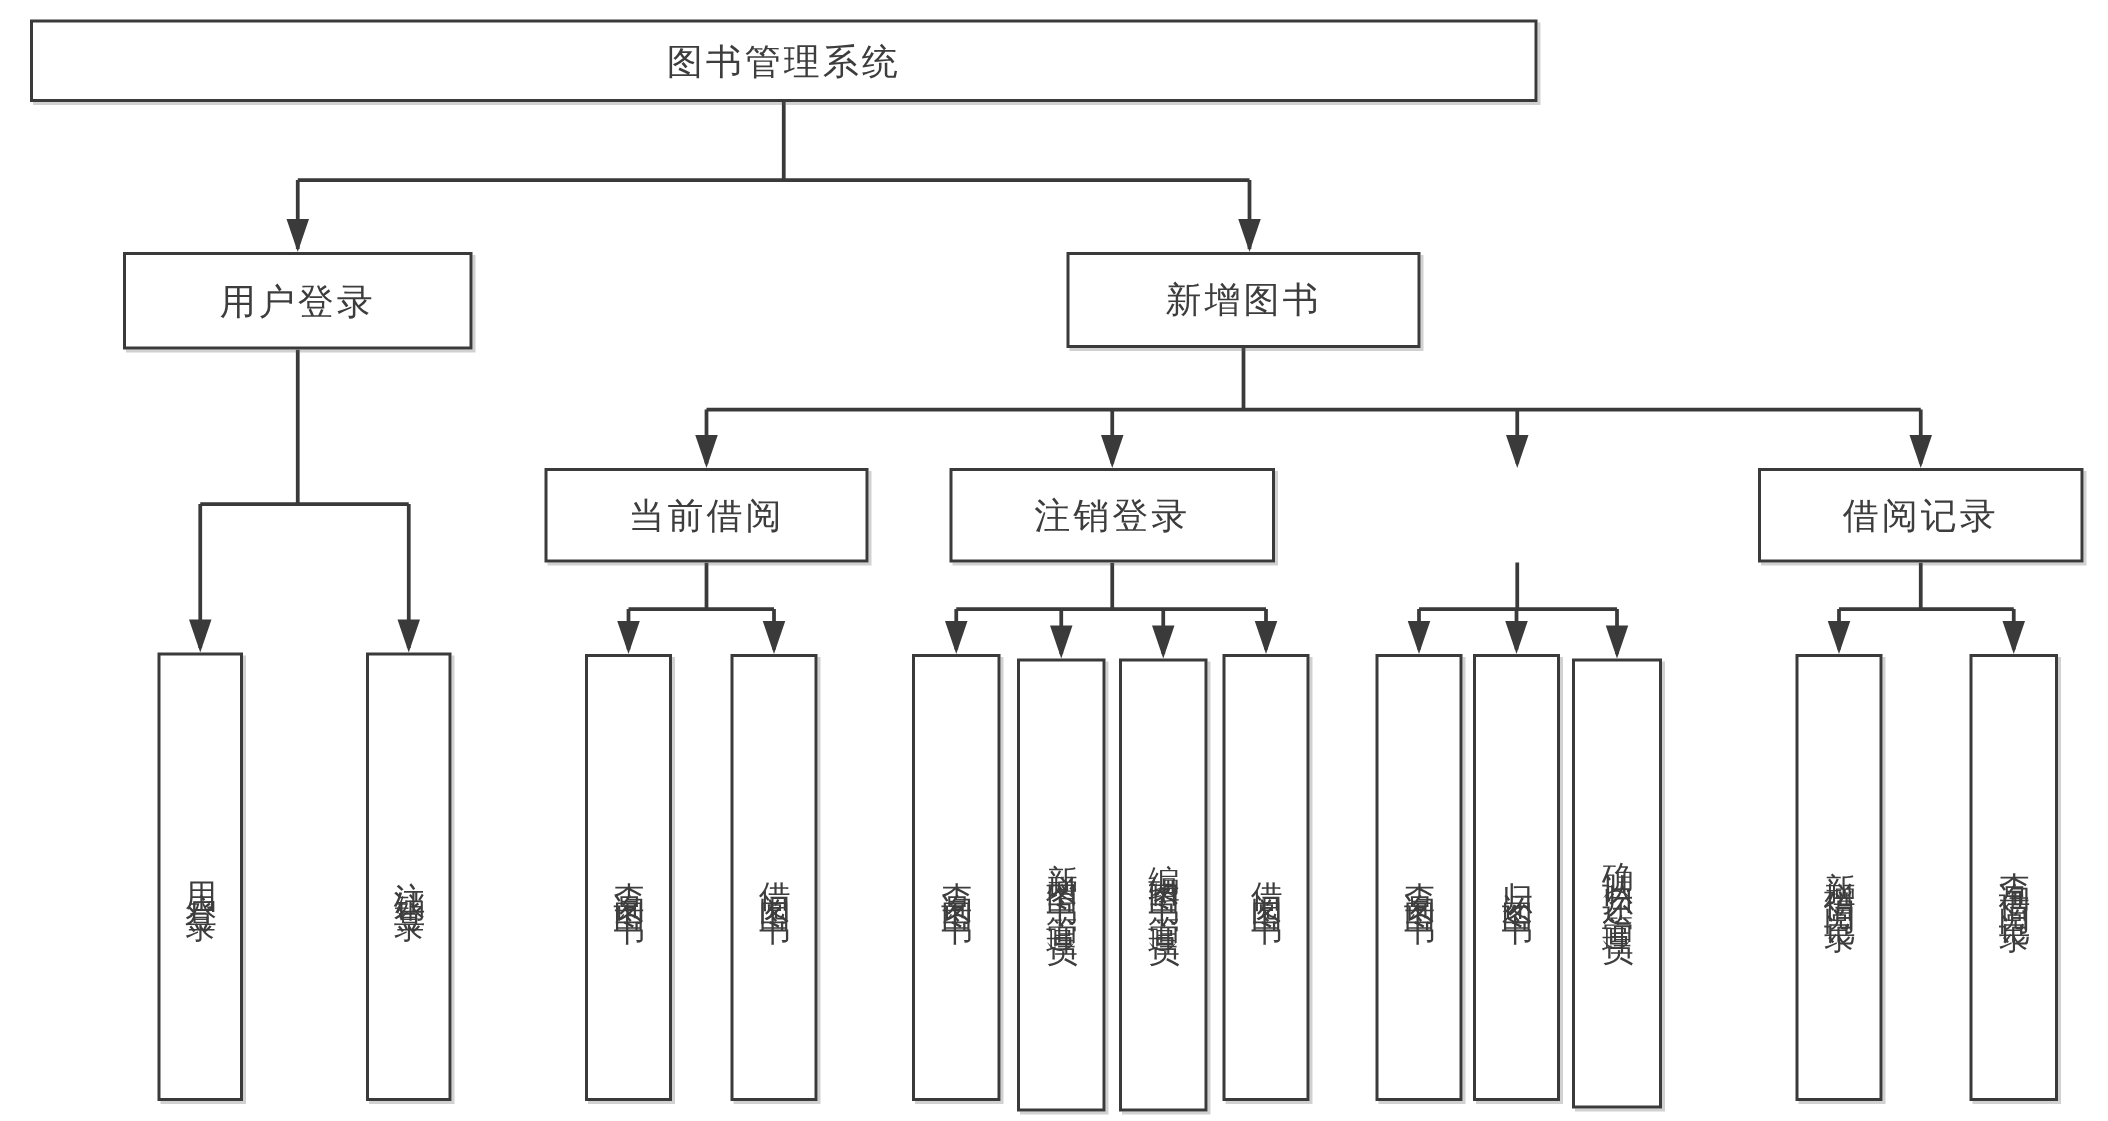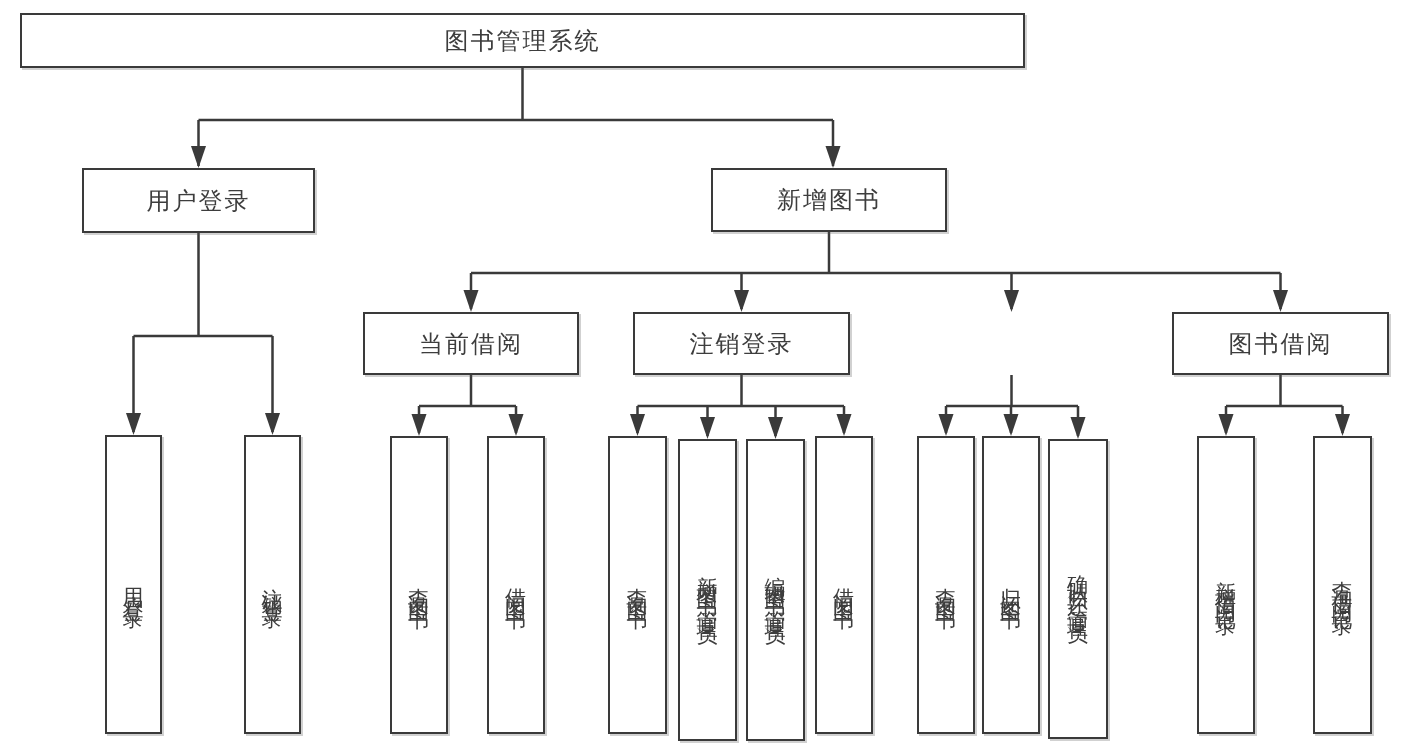--- a/index.html
+++ b/index.html
@@ -88,21 +88,21 @@
     </g>
   </svg>
 
   <div class="box h" style="left:20px;top:13px;width:1005px;height:55px">图书管理系统</div>
 
   <div class="box h" style="left:82px;top:168px;width:233px;height:65px">用户登录</div>
   <div class="box h" style="left:711px;top:168px;width:236px;height:64px">新增图书</div>
 
   <div class="box h" style="left:363px;top:312px;width:216px;height:63px">当前借阅</div>
   <div class="box h" style="left:633px;top:312px;width:217px;height:63px">注销登录</div>
-  <div class="box h" style="left:1172px;top:312px;width:217px;height:63px">图书借阅</div>
+  <div class="box h" style="left:1172px;top:312px;width:217px;height:63px">借阅记录</div>
 
   <div class="box leaf" style="left:105px;top:435px;width:57px;height:299px">用户登录</div>
   <div class="box leaf" style="left:244px;top:435px;width:57px;height:299px">注销登录</div>
 
   <div class="box leaf" style="left:390px;top:436px;width:58px;height:298px">查询图书</div>
   <div class="box leaf" style="left:487px;top:436px;width:58px;height:298px">借阅图书</div>
 
   <div class="box leaf" style="left:608px;top:436px;width:59px;height:298px">查询图书</div>
   <div class="box leaf" style="left:678px;top:439px;width:59px;height:302px">新增图书（管理员）</div>
   <div class="box leaf" style="left:746px;top:439px;width:59px;height:302px">编辑图书（管理员）</div>

